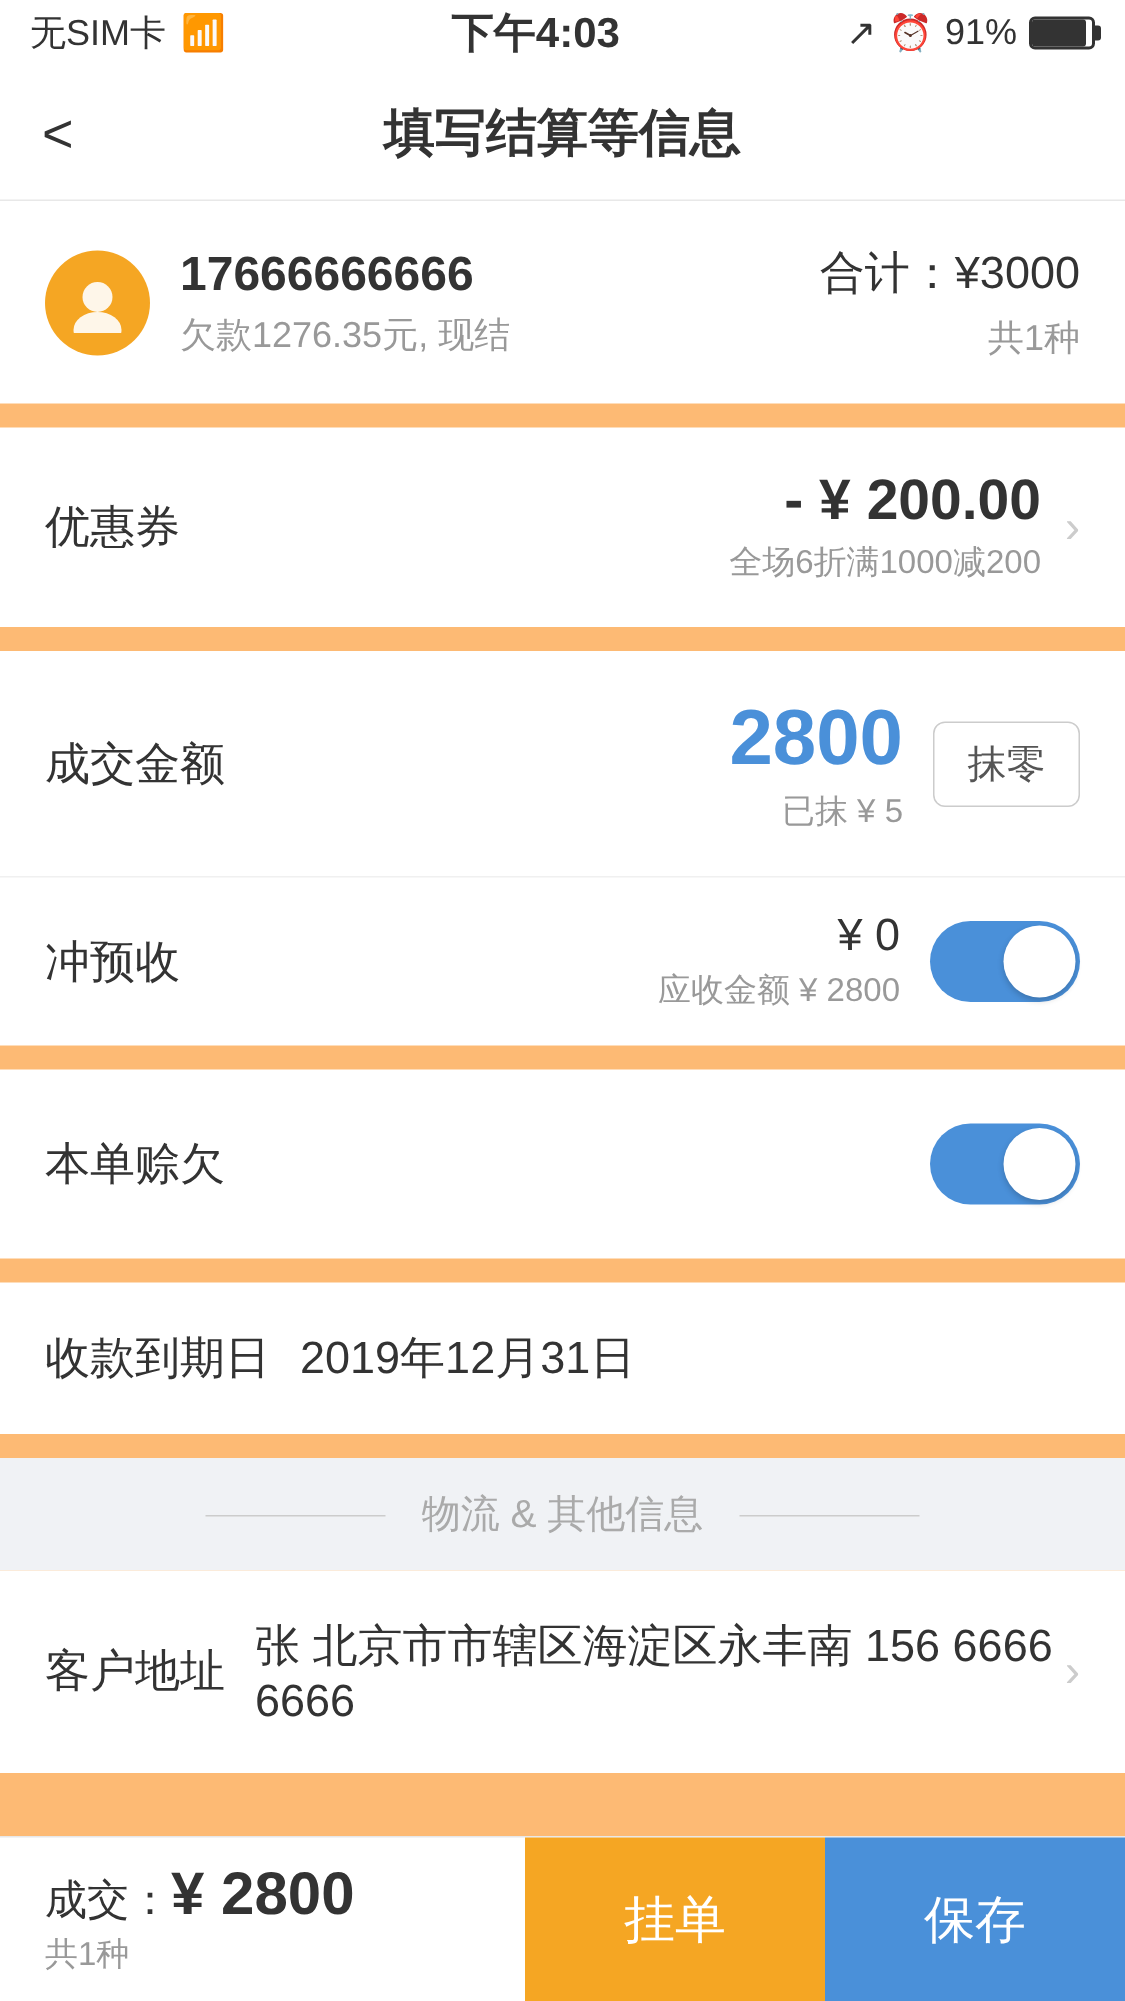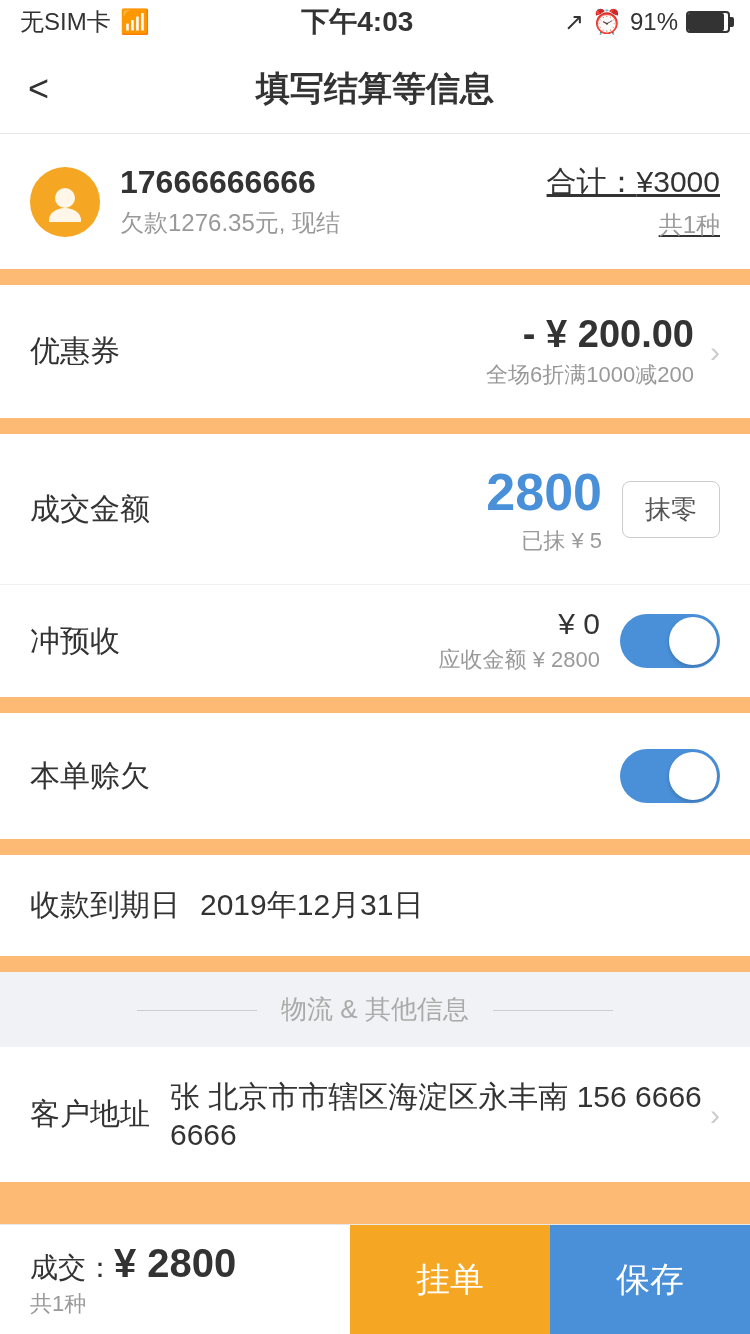--- a/index.html
+++ b/index.html
@@ -111,21 +111,20 @@
       font-weight: 600;
       color: #333;
     }
     .customer-info .debt {
       font-size: 24px;
       color: #999;
       margin-top: 6px;
     }
     .customer-right {
       text-align: right;
-      text-decoration: underline;
     }
     .customer-right .total {
       font-size: 30px;
       color: #333;
       font-weight: 500;
     }
     .customer-right .count {
       font-size: 24px;
       color: #999;
       margin-top: 6px;

